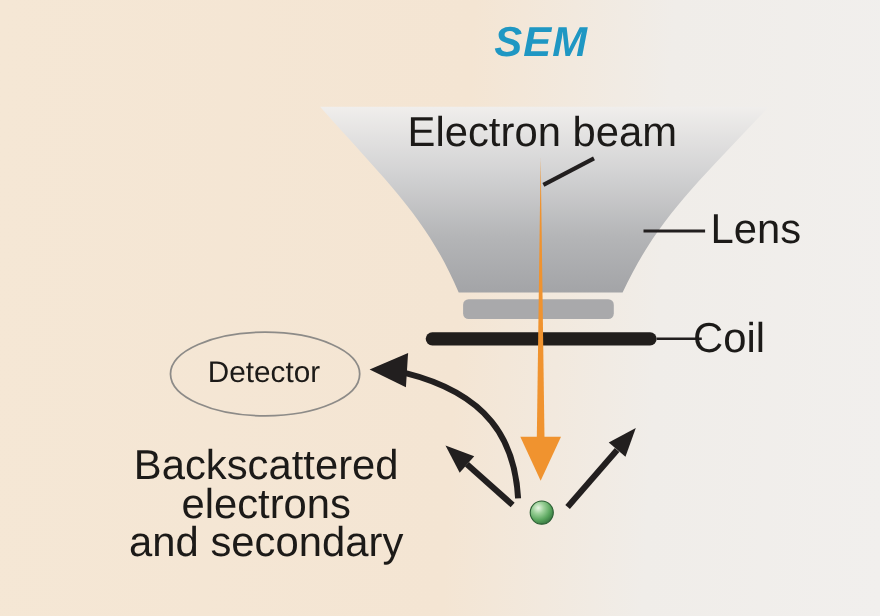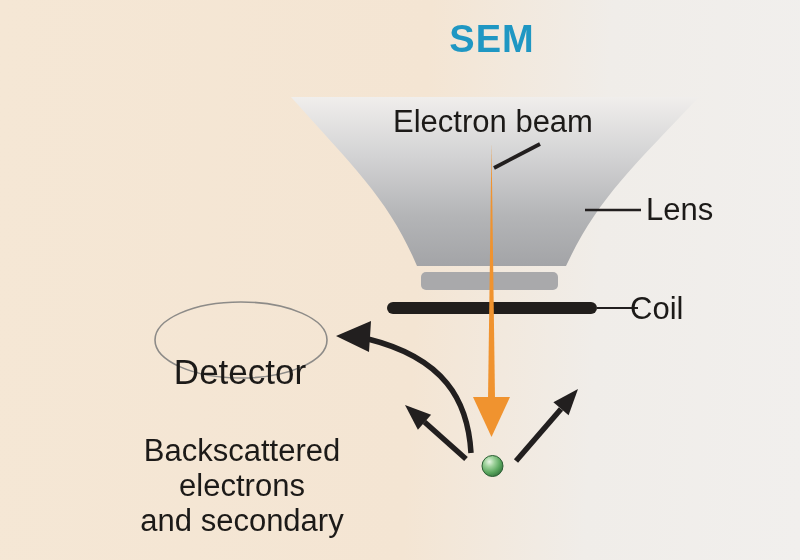--- a/index.html
+++ b/index.html
@@ -3,27 +3,27 @@
 <meta charset="utf-8">
 <style>
   html,body{margin:0;padding:0;}
   body{font-family:"Liberation Sans",sans-serif;}
   #stage{
     position:relative;width:800px;height:560px;overflow:hidden;
     background:linear-gradient(93deg,#f5e7d5 0%,#f4e5d3 52%,#f0ede9 74%,#f1efed 100%);
   }
   #art{position:absolute;left:0;top:0;}
   .lbl{
-    position:absolute;color:#1c1a18;font-size:31px;line-height:1;
+    position:absolute;color:#1c1a18;font-size:38px;line-height:1;
     white-space:nowrap;user-select:none;
   }
   .center{transform:translate(-50%,-50%);}
   .vcenter{transform:translate(0,-50%);}
-  #title-lbl{font-size:38px;font-weight:bold;letter-spacing:1px;}
-  #detector-lbl{font-size:35px;margin-top:32px;}
+  #title-lbl{font-size:38px;font-weight:bold;letter-spacing:1px;font-style:italic;}
+  #detector-lbl{font-size:27px;}
   #emission-lbl{text-align:center;line-height:35px;white-space:normal;width:260px;}
 </style>
 </head>
 <body>
 
 <div id="stage">
 
   <svg id="art" width="800" height="560" viewBox="0 0 800 560">
     <defs>
       <linearGradient id="funnelGrad" x1="0" y1="0" x2="0" y2="1">
@@ -80,20 +80,20 @@
   <div class="lbl center" id="title-lbl" style="left: 492px; top: 39px; color: rgb(31, 151, 195);">SEM</div>
 
   <div class="lbl center" style="left:493px;top:121px;">Electron beam</div>
 
   <div class="lbl vcenter" style="left:646px;top:209px;">Lens</div>
 
   <div class="lbl vcenter" style="left:630px;top:308px;">Coil</div>
 
   <div class="lbl center" id="detector-lbl" style="left:240px;top:339px;">Detector</div>
 
-  <div class="lbl center" id="emission-lbl" style="left:242px;top:485px;">
+  <div class="lbl center" id="emission-lbl" style="left:242px;top:459px;">
     <div>Backscattered</div>
     <div>electrons</div>
     <div>and secondary</div>
   </div>
 
 
 </div>
 
 </body></html>

